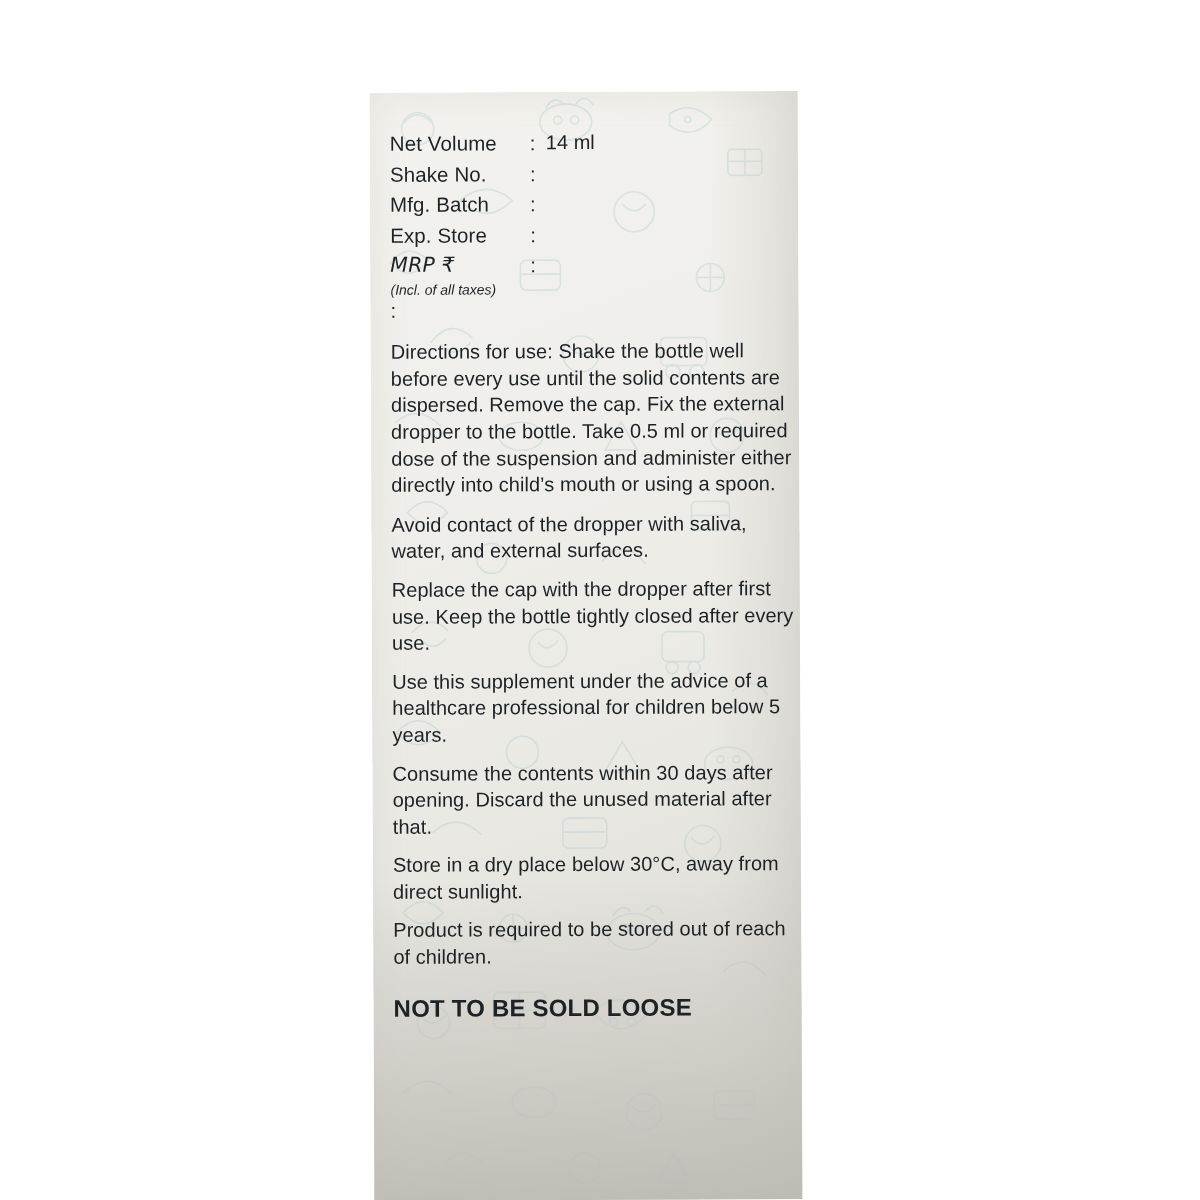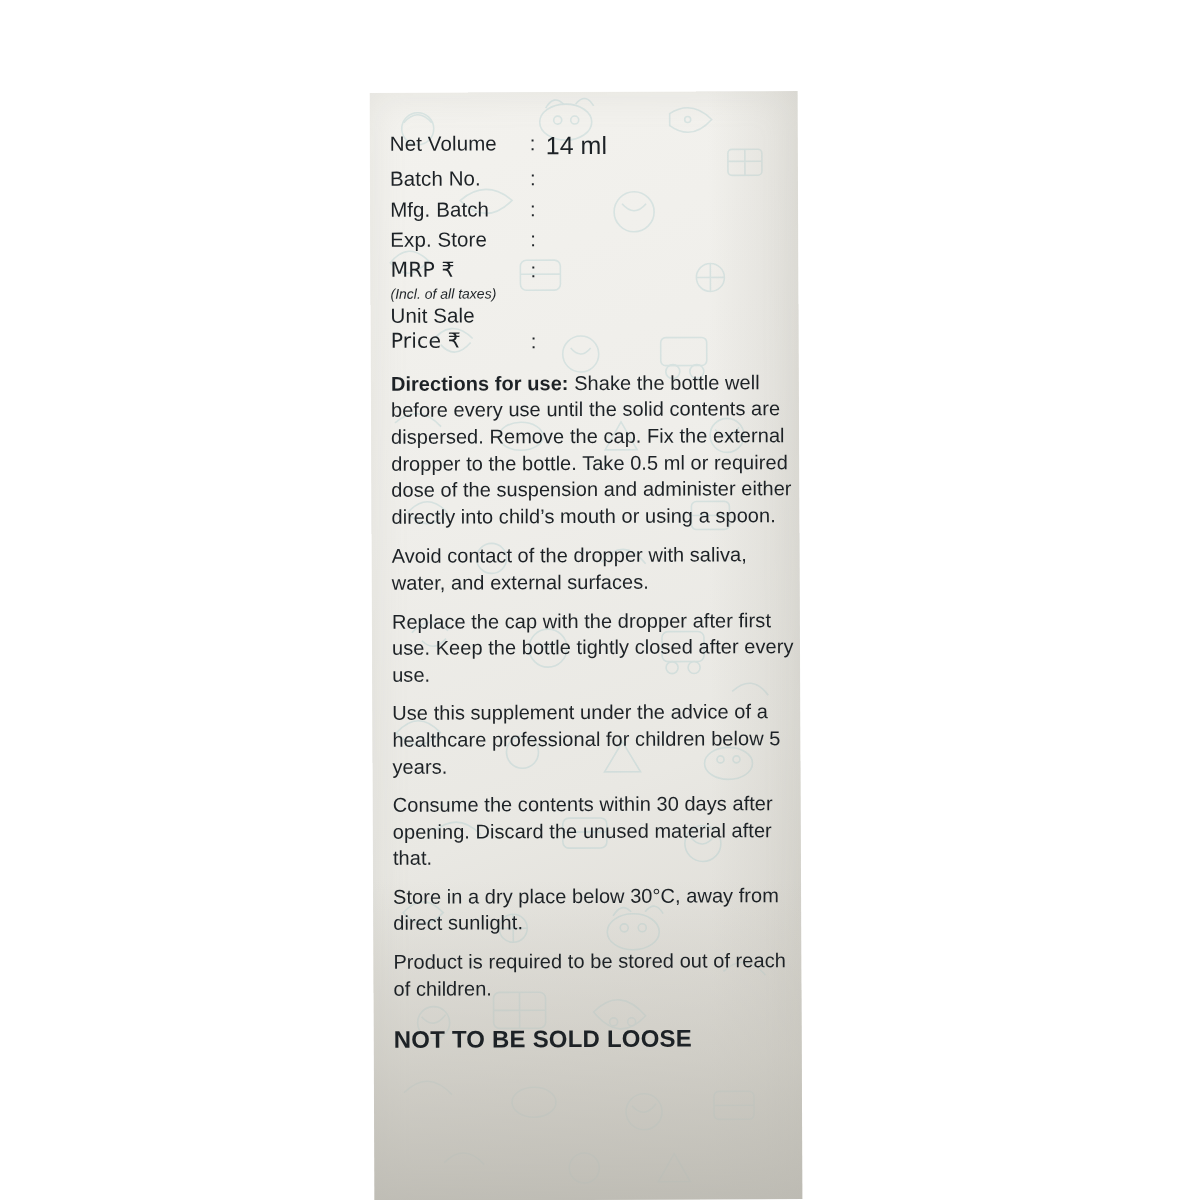--- a/index.html
+++ b/index.html
@@ -78,50 +78,50 @@
     font-size: 20.5px;
     letter-spacing: 0.1px;
   }
   .kv-colon {
     width: 16px;
     flex: 0 0 16px;
     font-size: 20.5px;
     text-align: left;
   }
   .kv-val {
-    font-size: 25px;
+    font-size: 20px;
     white-space: nowrap;
   }
   .kv-sub {
     font-size: 14px;
     font-style: italic;
     line-height: 1.15;
     width: 140px;
     margin-top: -4px;
     margin-bottom: 2px;
   }
   .kv-key-2line {
     line-height: 1.18;
   }
-  .rupee { font-family: "DejaVu Sans", sans-serif; }
+  .rupee { font-family: "DejaVu Sans", sans-serif; font-style: italic; }
 
   
   .directions {
     margin-top: 18px;
   }
   .para {
     font-size: 20px;
     line-height: 1.33;
     margin: 0 0 12px 0;
     letter-spacing: 0.05px;
     max-width: 402px;
   }
   .para.first { margin-bottom: 13px; }
   .lead {
-    font-weight: bold;
+    font-weight: normal;
   }
   .notice {
     margin-top: 24px;
     font-size: 24px;
     font-weight: bold;
     letter-spacing: 0.2px;
   }
 
   
   .content { text-rendering: optimizeLegibility; }
@@ -222,21 +222,21 @@
 
       <div class="kv-block">
 
         <div class="kv-row">
           <div class="kv-key">Net Volume</div>
           <div class="kv-colon">:</div>
           <div class="kv-val">14 ml</div>
         </div>
 
         <div class="kv-row">
-          <div class="kv-key">Batch No.</div>
+          <div class="kv-key">Shake No.</div>
           <div class="kv-colon">:</div>
           <div class="kv-val"></div>
         </div>
 
         <div class="kv-row">
           <div class="kv-key">Mfg. Batch</div>
           <div class="kv-colon">:</div>
           <div class="kv-val"></div>
         </div>
 
@@ -248,24 +248,20 @@
 
         <div class="kv-row">
           <div class="kv-key rupee">MRP ₹</div>
           <div class="kv-colon">:</div>
           <div class="kv-val"></div>
         </div>
 
         <div class="kv-sub">(Incl. of all taxes)</div>
 
         <div class="kv-row">
-          <div class="kv-key kv-key-2line">
-            <div>Unit Sale</div>
-            <div class="rupee">Price ₹</div>
-          </div>
           <div class="kv-colon" style="align-self:flex-end;">:</div>
           <div class="kv-val" style="align-self:flex-end;"></div>
         </div>
 
       </div>
 
       <div class="directions">
 
         <p class="para first"><span class="lead">Directions for use:</span><span> Shake the bottle well before every use until the solid contents are dispersed. Remove the cap. Fix the external dropper to the bottle. Take 0.5 ml or required dose of the suspension and administer either directly into child’s mouth or using a spoon.</span></p>
 

